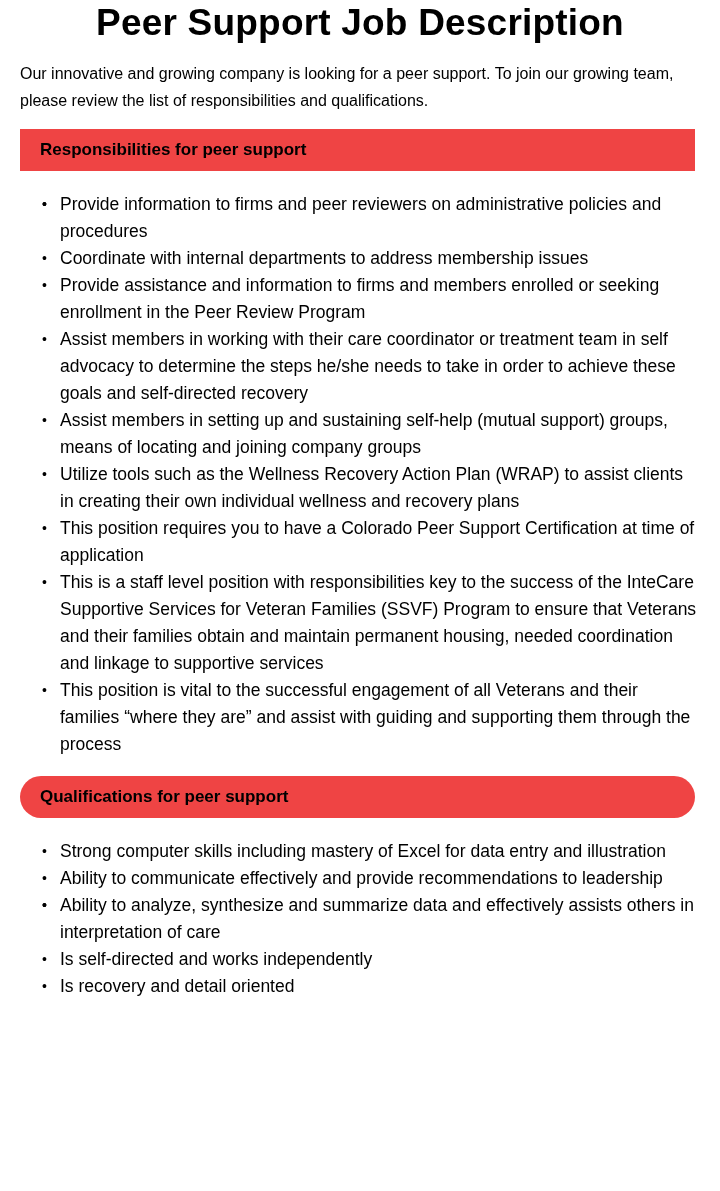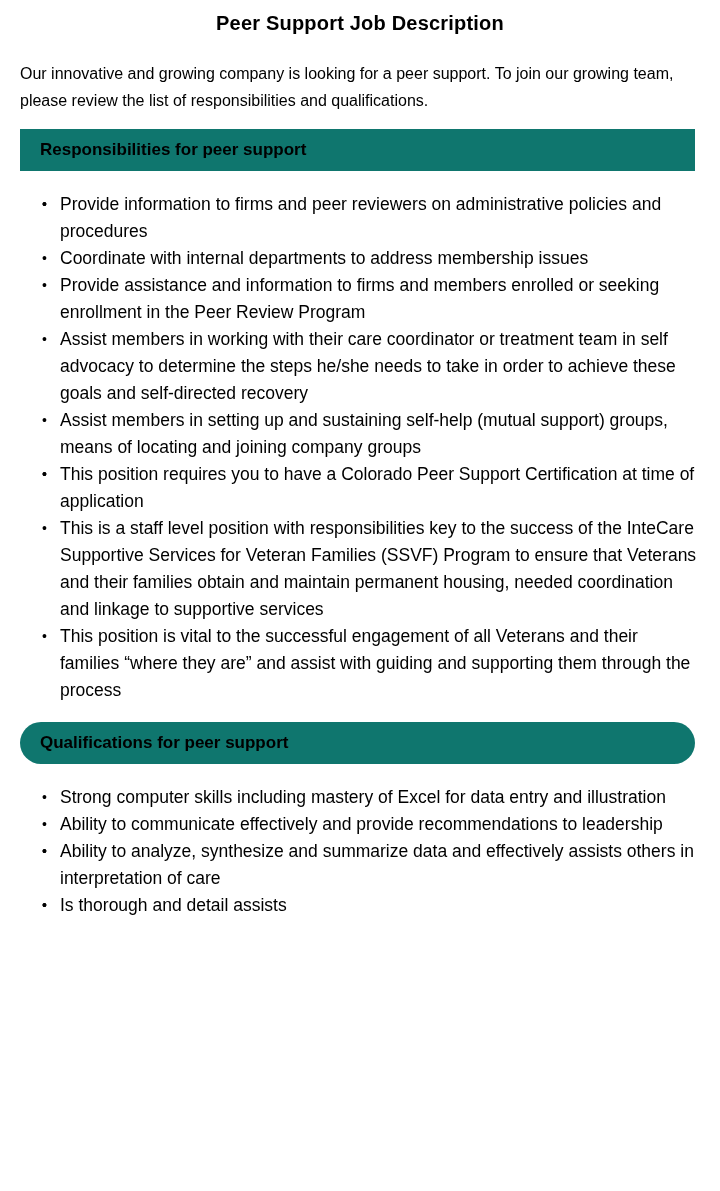--- a/index.html
+++ b/index.html
@@ -16,35 +16,35 @@
     }
     .page {
       padding: 0 20px 0 20px;
       box-sizing: border-box;
       width: 720px;
     }
     .title {
       margin: 0;
       padding-top: 2px;
       text-align: center;
-      font-size: 20px;
+      font-size: 37px;
       font-weight: bold;
       line-height: 42px;
       letter-spacing: 0.2px;
     }
     .intro {
       margin: 16px 0 0 0;
       font-size: 16px;
       line-height: 27px;
     }
     .section-header {
       margin-top: 15px;
       width: 675px;
       height: 42px;
-      background: #0f766e;
+      background: #ef4444;
       box-sizing: border-box;
       padding-left: 20px;
       display: flex;
       align-items: center;
       font-size: 17px;
       font-weight: bold;
     }
     .section-header span { line-height: 42px; }
     ul.list {
       margin: 20px 0 0 0;
@@ -76,30 +76,30 @@
   <div class="section-header">
     <span>Responsibilities for peer support</span>
   </div>
   <ul class="list">
     <li><span class="bullet">•</span></li>
     <li><span class="bullet">•</span><span>Provide information to firms and peer reviewers on administrative policies and procedures</span></li>
     <li><span class="bullet">•</span><span>Coordinate with internal departments to address membership issues</span></li>
     <li><span class="bullet">•</span><span>Provide assistance and information to firms and members enrolled or seeking enrollment in the Peer Review Program</span></li>
     <li><span class="bullet">•</span><span>Assist members in working with their care coordinator or treatment team in self advocacy to determine the steps he/she needs to take in order to achieve these goals and self-directed recovery</span></li>
     <li><span class="bullet">•</span><span>Assist members in setting up and sustaining self-help (mutual support) groups, means of locating and joining company groups</span></li>
-    <li><span class="bullet">•</span></li>
+    <li><span class="bullet">•</span><span>Utilize tools such as the Wellness Recovery Action Plan (WRAP) to assist clients in creating their own individual wellness and recovery plans</span></li>
     <li><span class="bullet">•</span><span>This position requires you to have a Colorado Peer Support Certification at time of application</span></li>
     <li><span class="bullet">•</span><span>This is a staff level position with responsibilities key to the success of the InteCare Supportive Services for Veteran Families (SSVF) Program to ensure that Veterans and their families obtain and maintain permanent housing, needed coordination and linkage to supportive services</span></li>
     <li><span class="bullet">•</span><span>This position is vital to the successful engagement of all Veterans and their families “where they are” and assist with guiding and supporting them through the process</span></li>
   </ul>
 
   <div class="section-header section-qual">
     <span>Qualifications for peer support</span>
   </div>
   <ul class="list">
     <li><span class="bullet">•</span><span>Strong computer skills including mastery of Excel for data entry and illustration</span></li>
     <li><span class="bullet">•</span><span>Ability to communicate effectively and provide recommendations to leadership</span></li>
     <li><span class="bullet">•</span></li>
     <li><span class="bullet">•</span><span>Ability to analyze, synthesize and summarize data and effectively assists others in interpretation of care</span></li>
-    <li><span class="bullet">•</span></li>
-    <li><span class="bullet">•</span><span>Is thorough and detail assists</span></li>
+    <li><span class="bullet">•</span><span>Is self-directed and works independently</span></li>
+    <li><span class="bullet">•</span><span>Is recovery and detail oriented</span></li>
   </ul>
 </div>
 
 </body></html>

